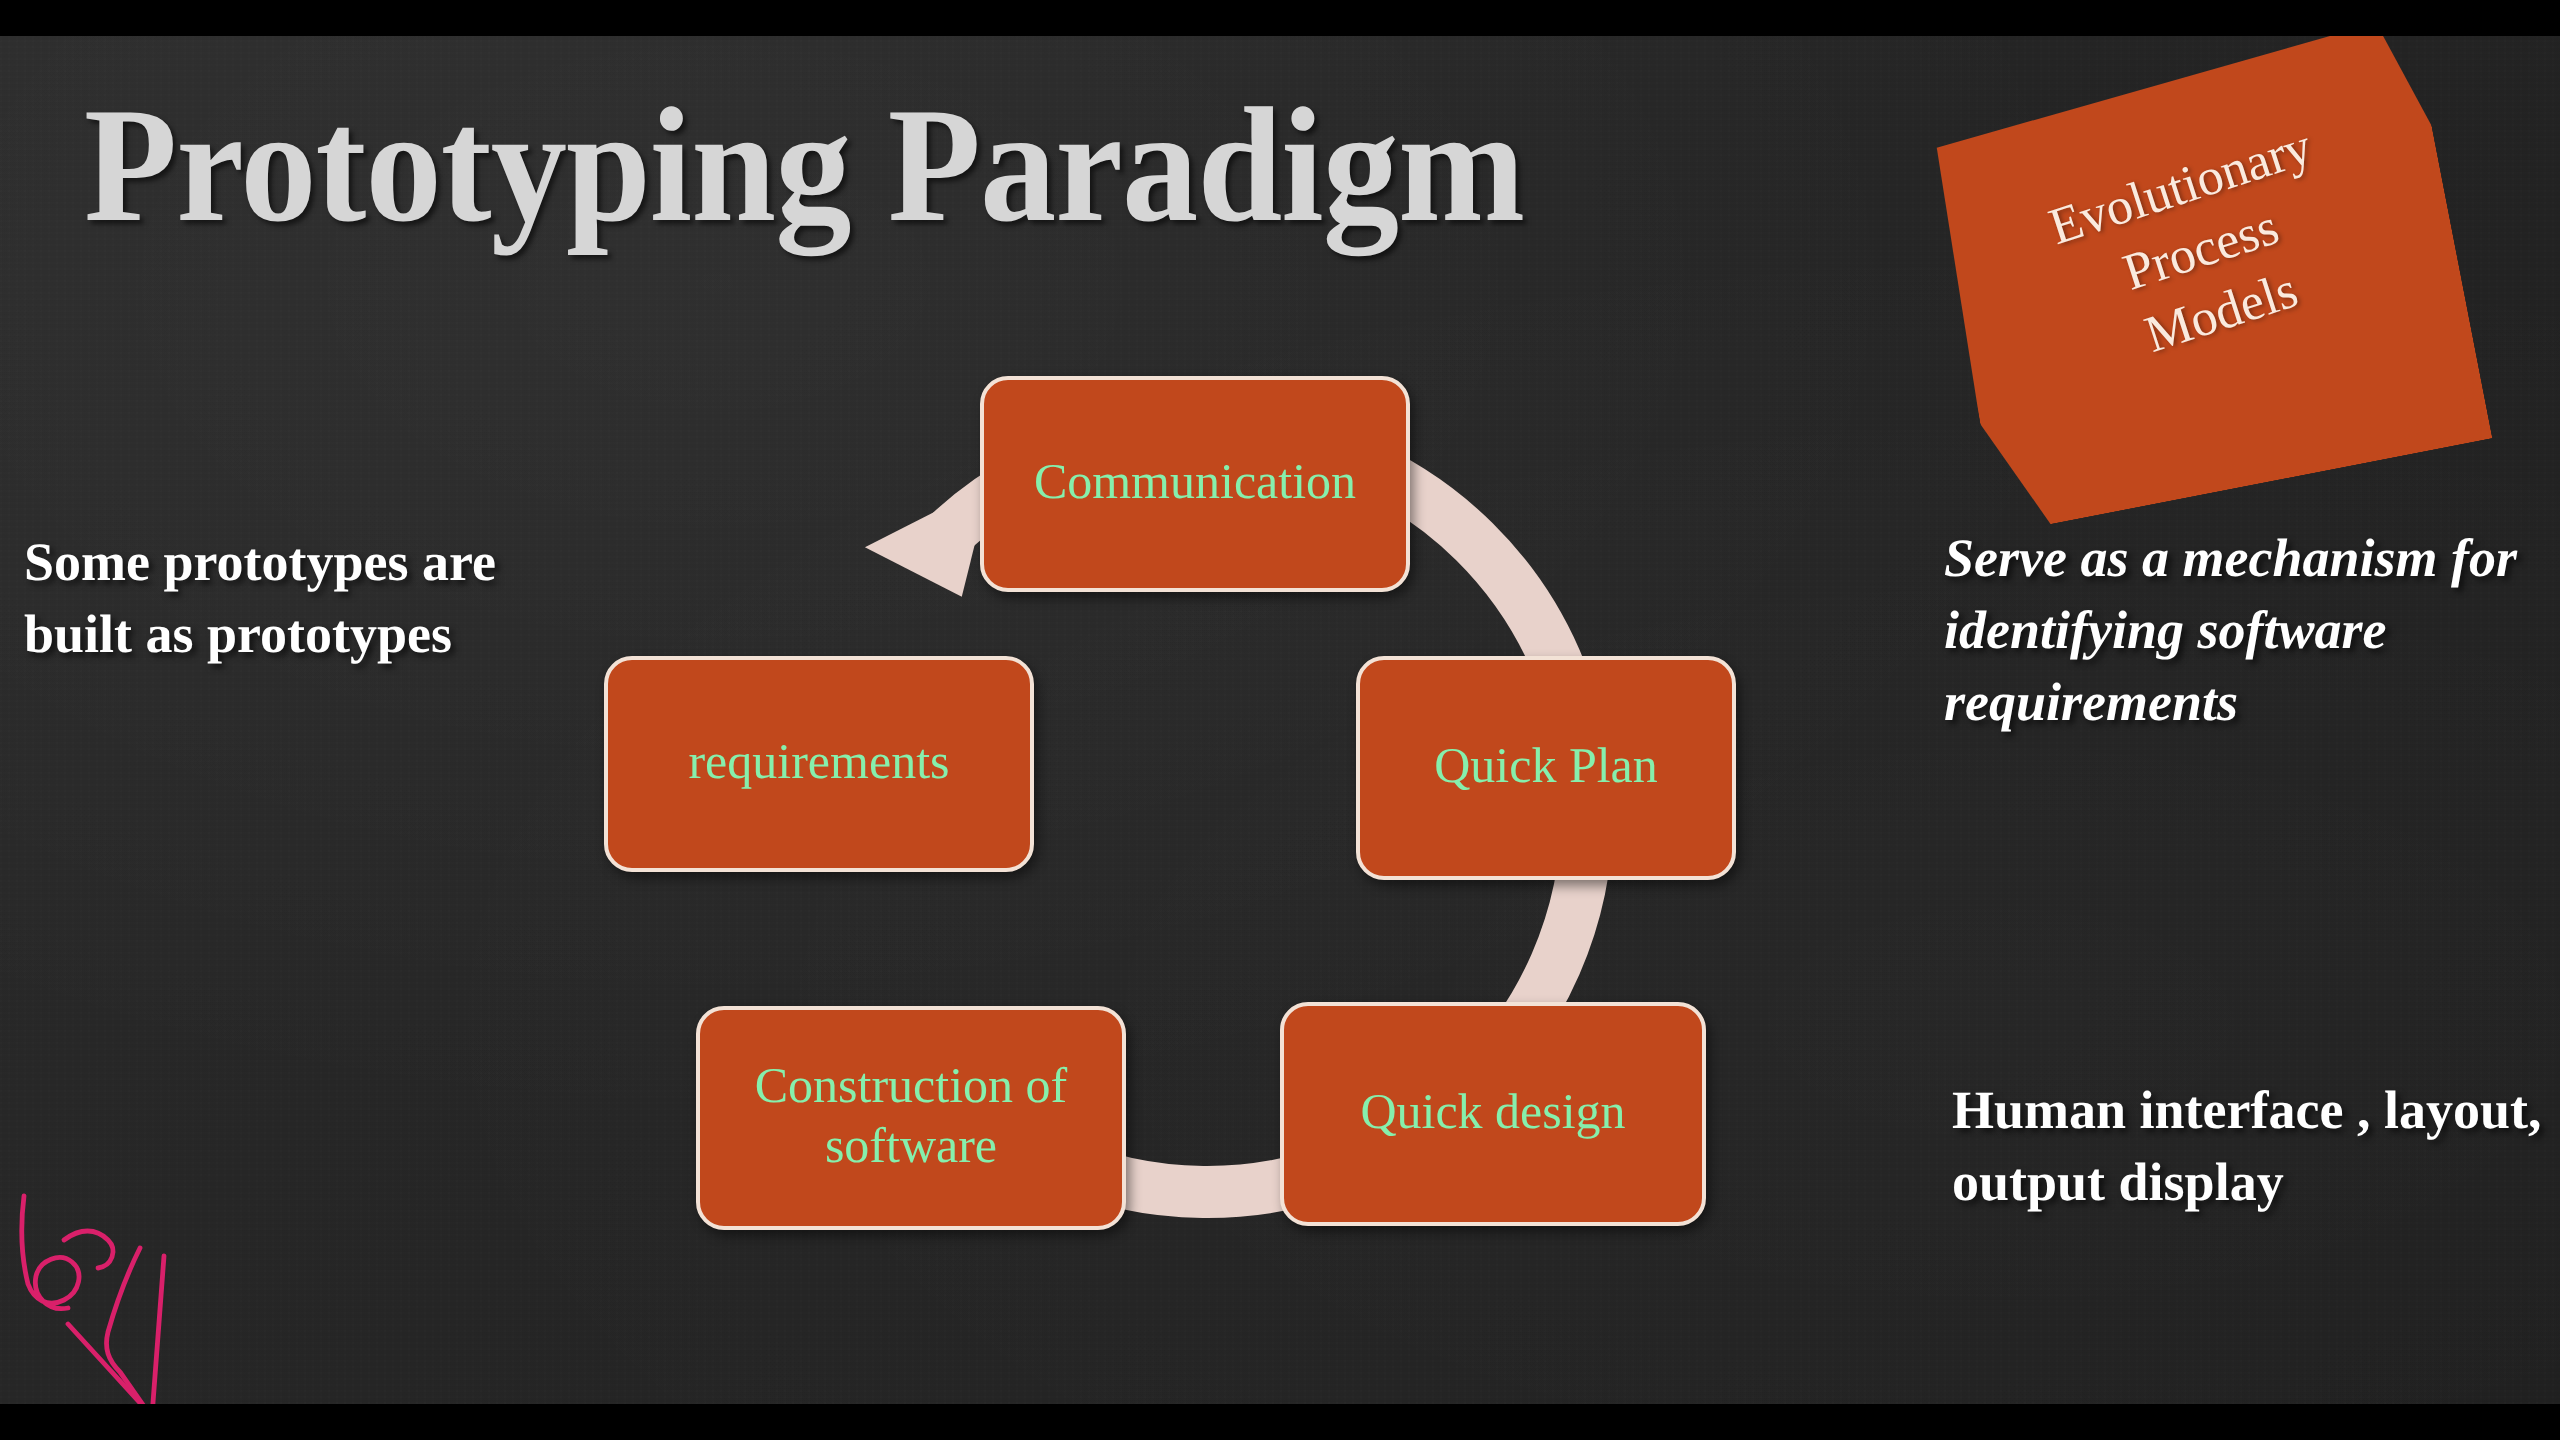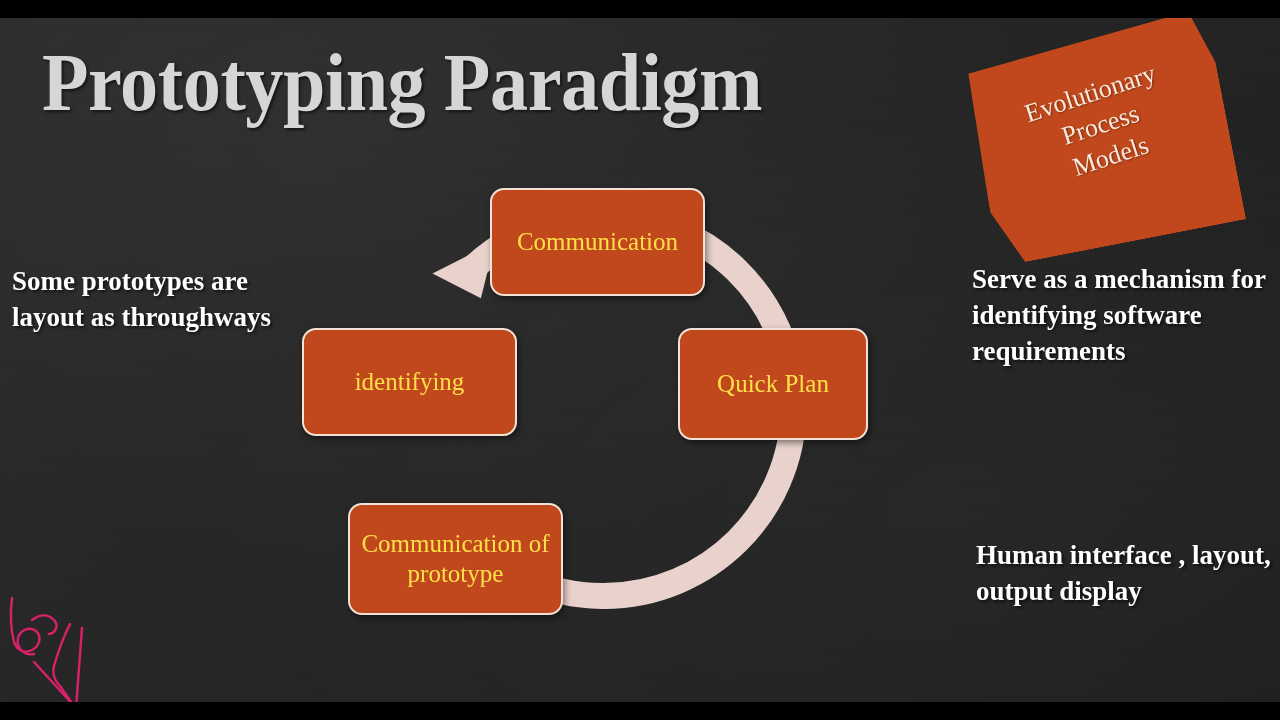--- a/index.html
+++ b/index.html
@@ -103,40 +103,40 @@
   .side-text {
     position: absolute;
     color: #ffffff;
     font-weight: 700;
     font-size: 27px;
     line-height: 1.33;
     text-shadow: 2px 2px 3px rgba(0,0,0,0.6);
     z-index: 12;
   }
   #left-note  { left: 12px;  top: 246px; width: 270px; }
-  #right-note-1 { left: 972px; top: 244px; width: 300px; }
+  #right-note-1 { left: 972px; top: 244px; width: 300px; font-style: italic; }
   #right-note-2 { left: 976px; top: 503px; width: 300px; margin-top: 17px; }
 
   
   #cycle {
     position: absolute;
     left: 330px;
     top: 158px;
     width: 520px;
     height: 460px;
     z-index: 5;
   }
   #cycle svg { position: absolute; left: 0; top: 0; overflow: visible; }
 
   .node {
     position: absolute;
     background: #c1481c;
     border: 2.5px solid #f3e2d6;
     border-radius: 14px;
-    color: #fde047;
+    color: #86efac;
     display: flex;
     align-items: center;
     justify-content: center;
     text-align: center;
     font-size: 25px;
     line-height: 1.2;
     box-shadow: 2px 3px 6px rgba(0,0,0,0.45);
     z-index: 10;
     padding: 4px 8px;
     box-sizing: border-box;
@@ -168,39 +168,40 @@
 
     <div id="badge">
       <div id="badge-shape"></div>
       <div id="badge-text">
         <div>Evolutionary</div>
         <div>Process</div>
         <div>Models</div>
       </div>
     </div>
 
-    <div id="left-note" class="side-text">Some prototypes are layout as throughways</div>
+    <div id="left-note" class="side-text">Some prototypes are built as prototypes</div>
 
     <div id="right-note-1" class="side-text">Serve as a mechanism for identifying software requirements</div>
     <div id="right-note-2" class="side-text">Human interface , layout, output display</div>
 
     <div id="cycle">
 
       <svg width="520" height="460" viewBox="0 0 520 460">
 
         <path d="M 137 98
                  A 190 190 0 1 1 137 362" fill="none" stroke="#e8d2cb" stroke-width="26" stroke-linecap="butt"></path>
 
         <polygon points="160,62 104,104 156,120" fill="#e8d2cb" transform="rotate(10 140 92)"></polygon>
       </svg>
 
       <div class="node" id="node-communication">Communication</div>
       <div class="node" id="node-quickplan">Quick Plan</div>
-      <div class="node" id="node-construction">Communication of prototype</div>
-      <div class="node" id="node-deployement">identifying</div>
+      <div class="node" id="node-quickdesign">Quick design</div>
+      <div class="node" id="node-construction">Construction of software</div>
+      <div class="node" id="node-deployement">requirements</div>
     </div>
 
     <svg id="signature" viewBox="0 0 110 130">
       <g fill="none" stroke="#d9206a" stroke-width="2.4" stroke-linecap="round" stroke-linejoin="round">
         <path d="M8 14 C6 30 7 46 10 58 C13 66 20 70 28 66 C36 62 38 52 32 47 C26 42 16 46 14 54 C12 64 20 72 30 70"></path>
         <path d="M28 36 C36 30 44 30 50 36 C55 41 52 49 45 50"></path>
         <path d="M66 40 C60 52 54 68 50 82 C48 90 50 96 56 102 L70 122"></path>
         <path d="M30 78 L72 124"></path>
         <path d="M72 124 L78 44"></path>
       </g>

